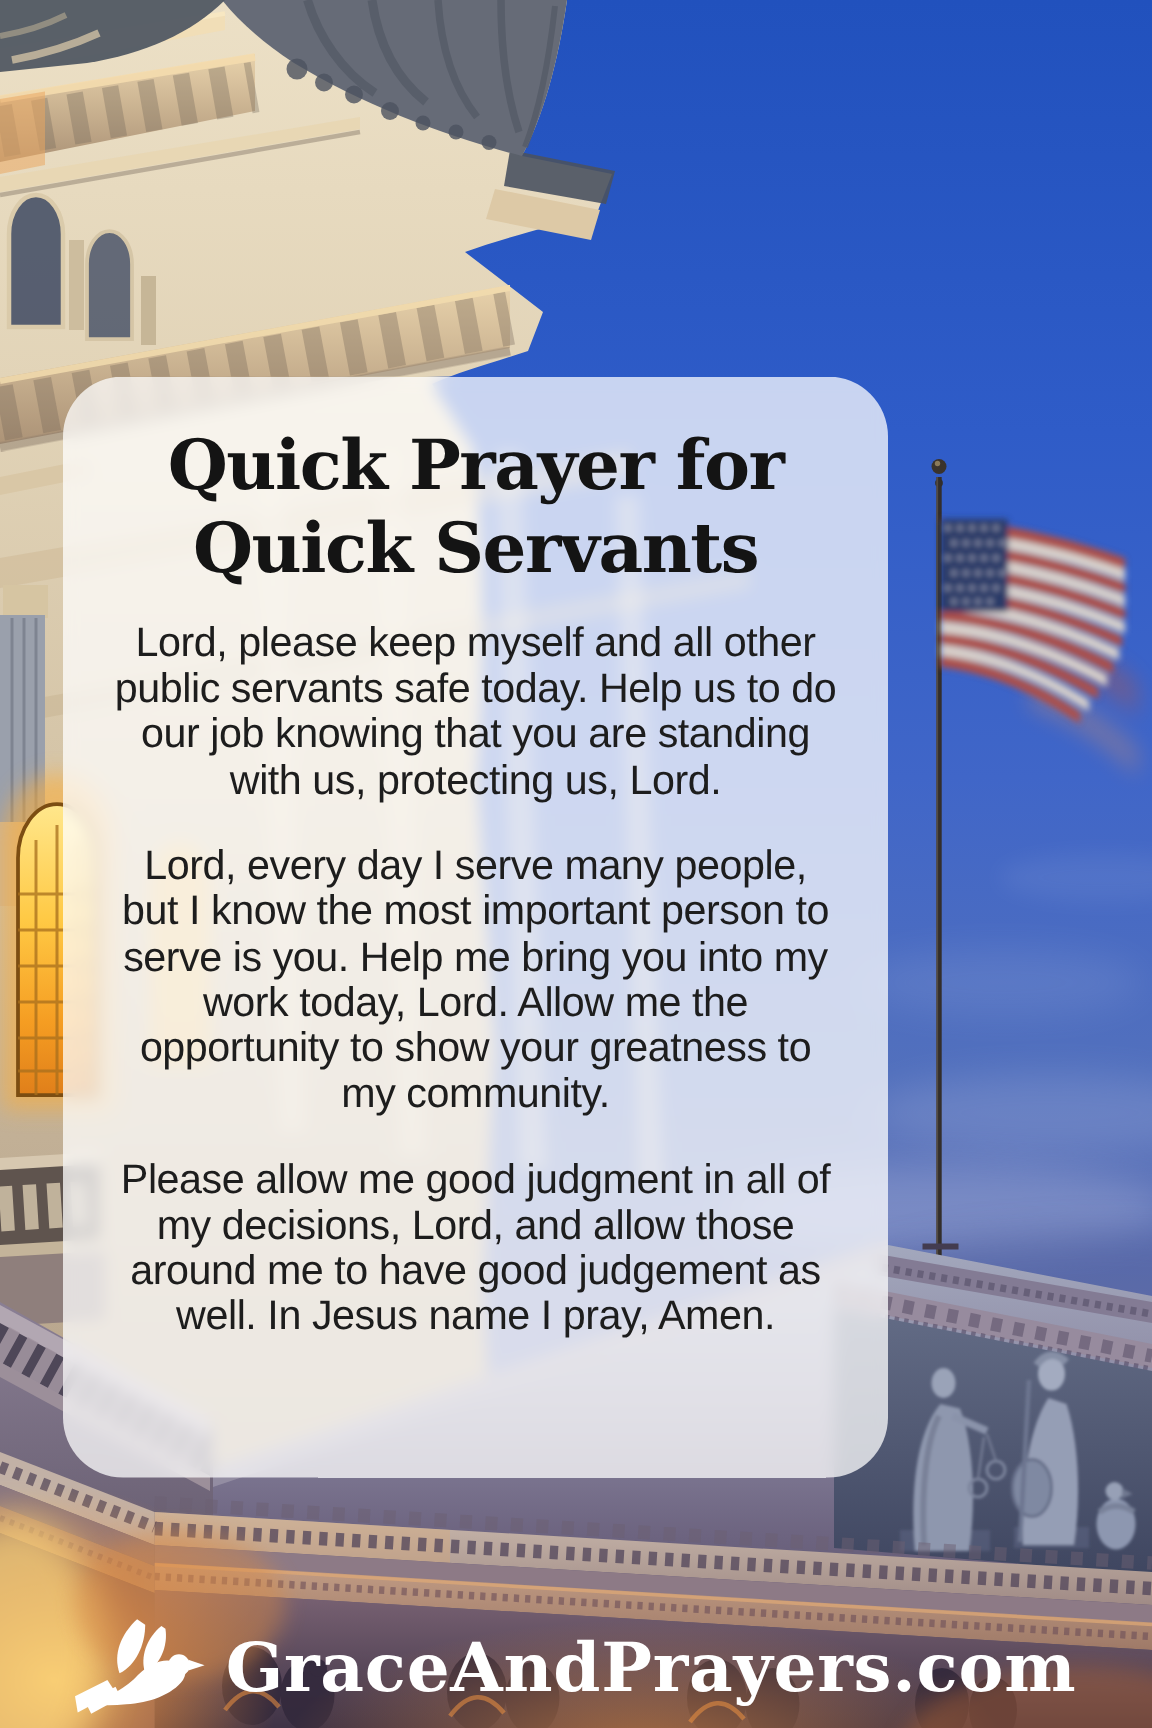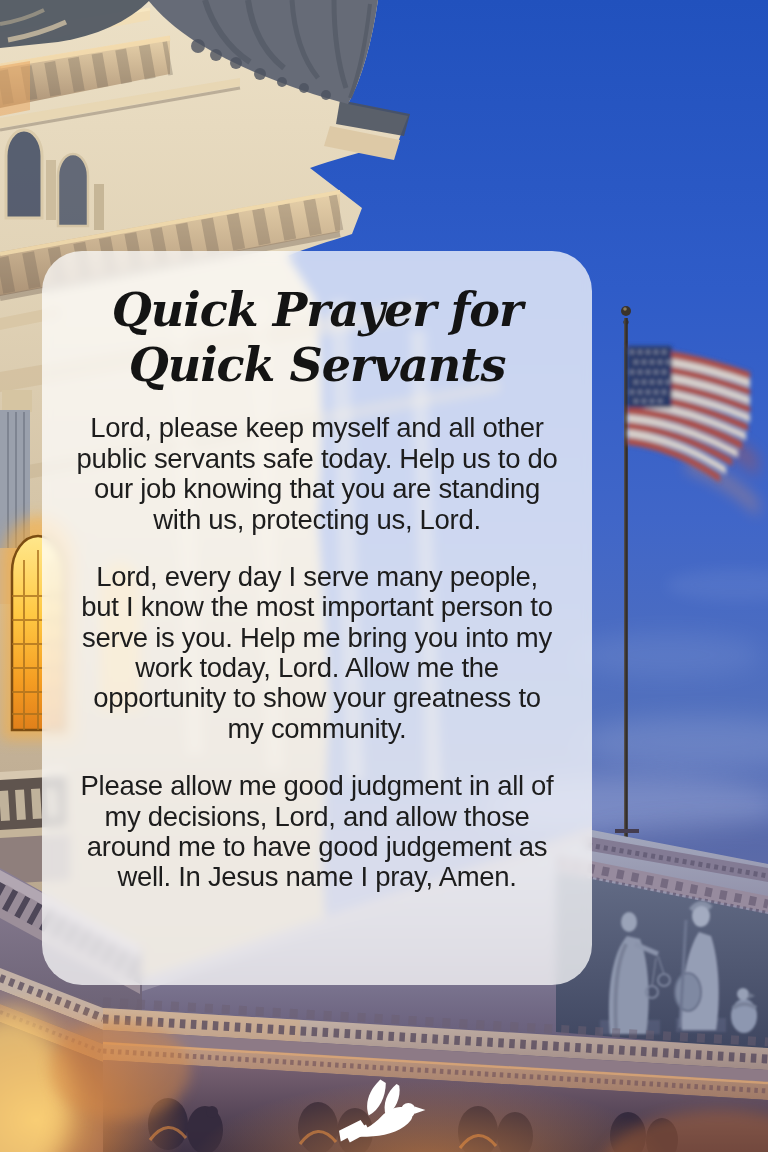--- a/index.html
+++ b/index.html
@@ -6,21 +6,21 @@
   .stage{position:relative;width:768px;height:1152px;overflow:hidden;
          font-family:"Liberation Sans",sans-serif;}
   .bg{position:absolute;inset:0;width:768px;height:1152px;display:block;}
   .card{position:absolute;left:42px;top:251px;width:550px;height:734px;
         box-sizing:border-box;border-radius:40px;
         background:rgba(255,255,255,0.74);
         -webkit-backdrop-filter:blur(5px);backdrop-filter:blur(5px);
         padding:24px 28px;text-align:center;}
   .card h1{margin:8px 0 20px;font-family:"DejaVu Serif","Liberation Serif",serif;
         font-weight:700;font-size:46px;line-height:1.2;color:#141414;
-        letter-spacing:-1px;font-style:italic;}
+        letter-spacing:-1px;}
   .card h1 span{display:block;}
   .card p{margin:0 auto 27px;max-width:486px;font-size:27.5px;line-height:1.105;
         color:#1d1d1d;letter-spacing:-0.3px;}
   .brand{position:absolute;left:0;right:0;bottom:6px;height:70px;
         display:flex;align-items:center;justify-content:center;gap:10px;}
   .dove{width:90px;height:66px;flex:0 0 auto;}
   .brand-text{font-family:"DejaVu Serif","Liberation Serif",serif;
         font-weight:700;font-size:45px;color:#ffffff;letter-spacing:0.5px;}
 </style>
 </head>
@@ -375,15 +375,16 @@
     <g fill="#ffffff">
       <path d="M46 1 C34 12 28 27 33 41 C45 35 52 20 52 5 Z"></path>
       <path d="M64 6 C53 15 48 29 52 41 C63 35 69 21 67 8 Z"></path>
       <path d="M8 63 C24 60 38 52 47 42 C55 34 64 30 73 32 C81 34 84 40 80 46 C72 57 55 63 38 64 C27 65 16 65 8 63 Z"></path>
       <circle cx="77" cy="35" r="8"></circle>
       <path d="M84 31 L96 35 L84 39 Z"></path>
       <path d="M2 70 L30 55 L24 46 L0 58 Z"></path>
       <path d="M12 71 L34 59 L30 51 L8 63 Z"></path>
     </g>
   </svg>
+  <span class="brand-text">GraceAndPrayers.com</span>
 </footer>
 
 </div>
 
 </body></html>

